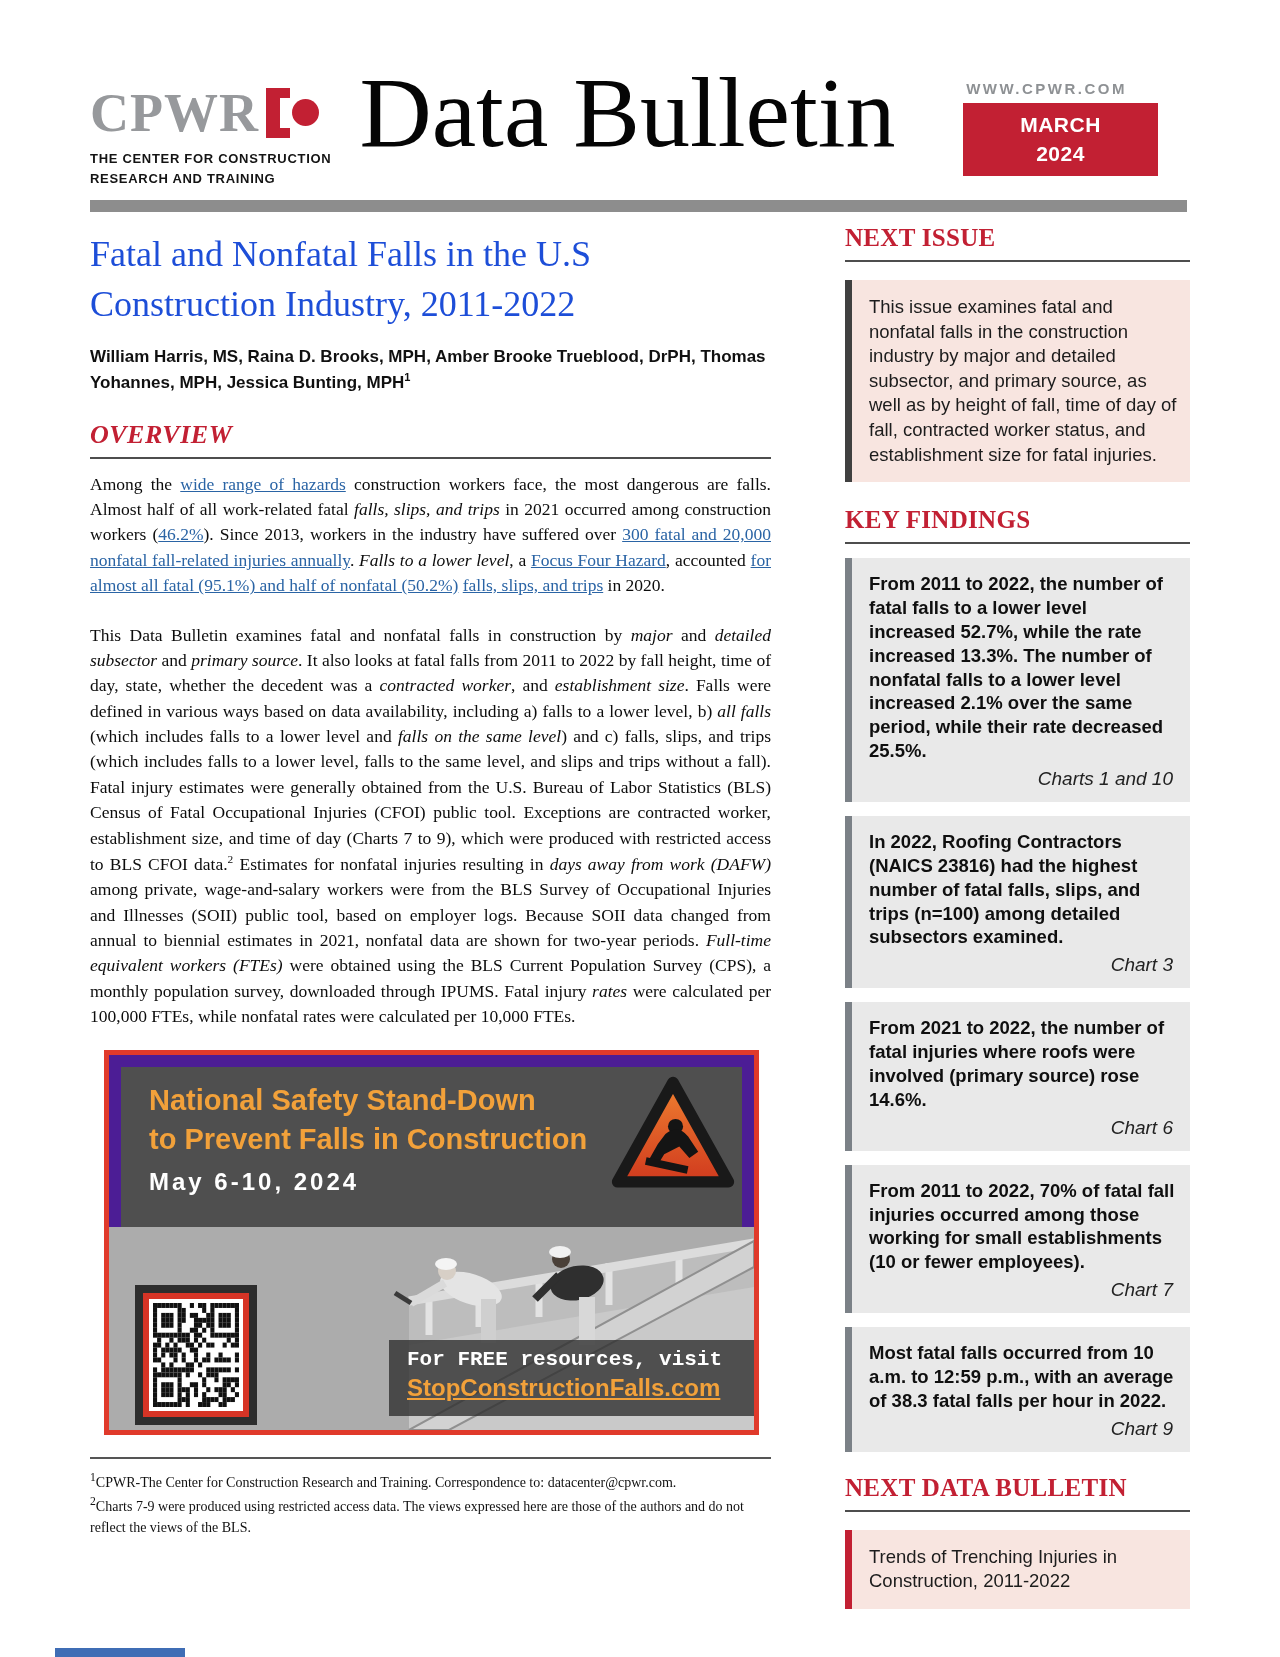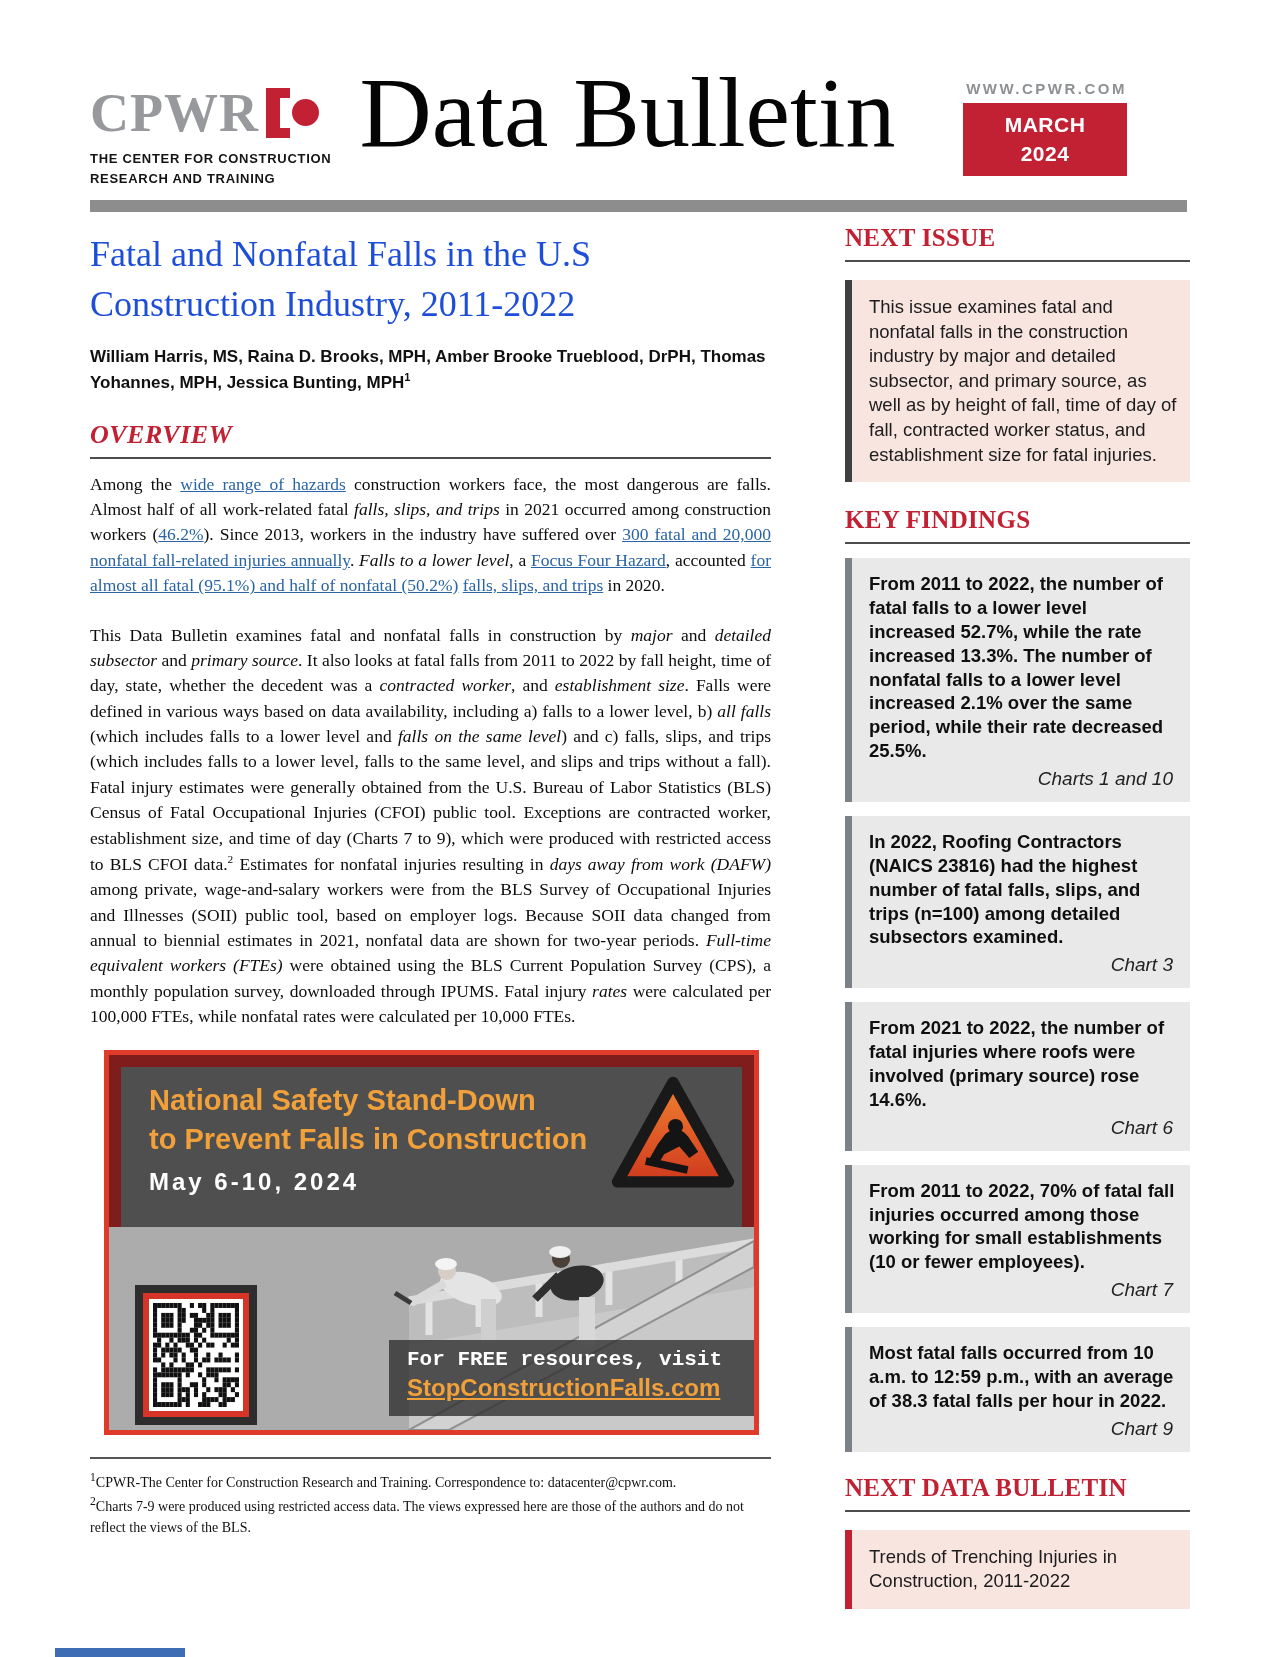--- a/index.html
+++ b/index.html
@@ -17,42 +17,42 @@
   .logo-mark { display:flex; margin-left:7px; margin-top:2px; }
   .logo-bracket { width:24px; height:50px; border-left:14px solid #c22033; border-top:10px solid #c22033; border-bottom:10px solid #c22033; }
   .logo-dot { width:27px; height:27px; border-radius:50%; background:#c22033; margin-left:2px; margin-top:11px; }
   .logo-tag { margin-top:9px; font-family:"Liberation Sans",sans-serif; font-weight:bold; font-size:13px; letter-spacing:.7px; color:#141414; line-height:1.55; }
 
   .masthead { position:absolute; left:305px; top:50px; width:645px; text-align:center;
     font-family:"Liberation Serif",serif; font-size:100px; line-height:1.25; color:#050505; }
 
   .website { position:absolute; top:80px; right:153px; font-family:"Liberation Sans",sans-serif;
     font-weight:bold; font-size:15px; letter-spacing:2.5px; color:#8e9194; text-decoration:none; }
-  .issue-badge { position:absolute; left:963px; top:103px; width:164px; height:73px; background:#c22033;
+  .issue-badge { position:absolute; left:963px; top:103px; width:195px; height:73px; background:#c22033;
     color:#fff; font-family:"Liberation Sans",sans-serif; font-weight:bold; font-size:21px;
     display:flex; flex-direction:column; align-items:center; justify-content:center; line-height:1.35; letter-spacing:.5px; }
 
   .header-bar { position:absolute; left:90px; top:200px; width:1097px; height:12px; background:#8d8d8d; }
 
   
   .main-col { position:absolute; left:90px; top:229px; width:681px; }
   .article-title { margin:0; font-weight:normal; font-size:36px; line-height:1.4; color:#1d4ed8; }
   .authors { margin-top:15px; font-family:"Liberation Sans",sans-serif; font-weight:bold; font-size:17px; line-height:1.45; color:#101010; }
   .section-head { margin:24px 0 0; font-family:"Liberation Serif",serif; font-weight:bold; font-size:26px; letter-spacing:.5px; color:#c22033;font-style:italic; }
   .rule { border:none; border-top:2.5px solid #4d4d4d; margin:7px 0 0; }
   .body-para { margin:13px 0 0; font-size:17.5px; line-height:1.45; text-align:justify; }
   .body-para + .body-para { margin-top:24px; }
   .seg-plain { }
   .seg-italic { font-style:italic; }
   .seg-sup { vertical-align:super; font-size:.65em; }
   a.seg-link { color:#2a64a5; text-decoration:underline; }
 
   
   .banner { position:relative; margin:21px 0 0 14px; width:655px; height:385px;
-    background:#7f1d1d; border:5px solid #e03a2b; overflow:hidden; }
+    background:#4c1d95; border:5px solid #e03a2b; overflow:hidden; }
   .banner-panel { position:absolute; left:12px; top:12px; right:12px; height:160px; background:#4f4f4f; }
   .banner-title { margin:14px 0 0 28px; font-family:"Liberation Sans",sans-serif; font-weight:bold;
     font-size:29px; line-height:1.32; color:#f2a13a; }
   .banner-dates { margin:10px 0 0 28px; font-family:"Liberation Sans",sans-serif; font-weight:bold;
     font-size:24px; letter-spacing:3px; color:#ffffff; }
   .banner-triangle { position:absolute; right:18px; top:12px; width:126px; height:134px; }
   .banner-photo { position:absolute; left:0; right:0; top:172px; height:203px; }
   .qr { position:absolute; left:26px; bottom:5px; width:122px; height:140px; background:#2d2d2d; padding:8px; }
   .qr-red { background:#d63426; width:100%; height:100%; padding:6px; }
   .qr-white { background:#ffffff; width:100%; height:100%; padding:4px; }

